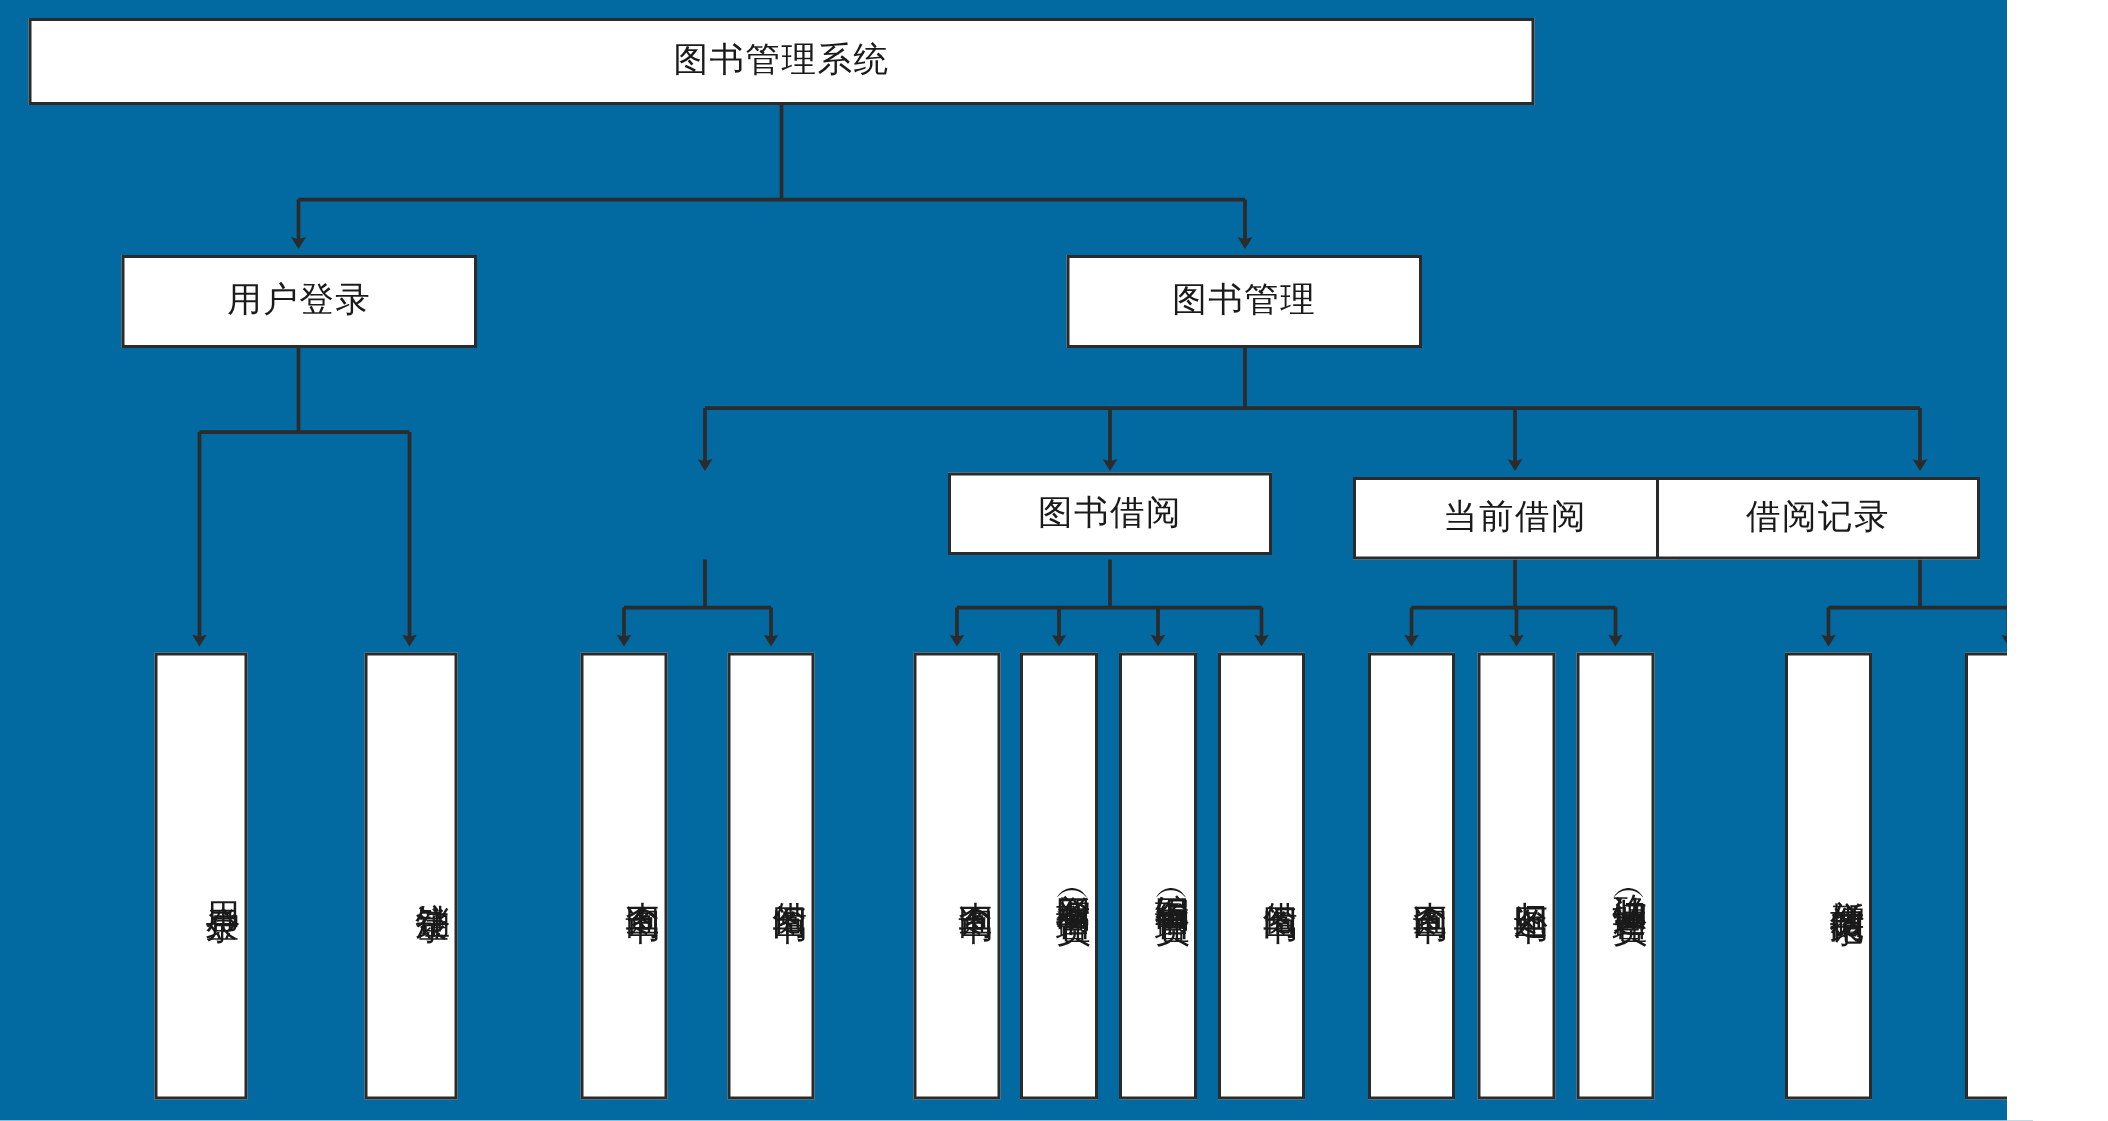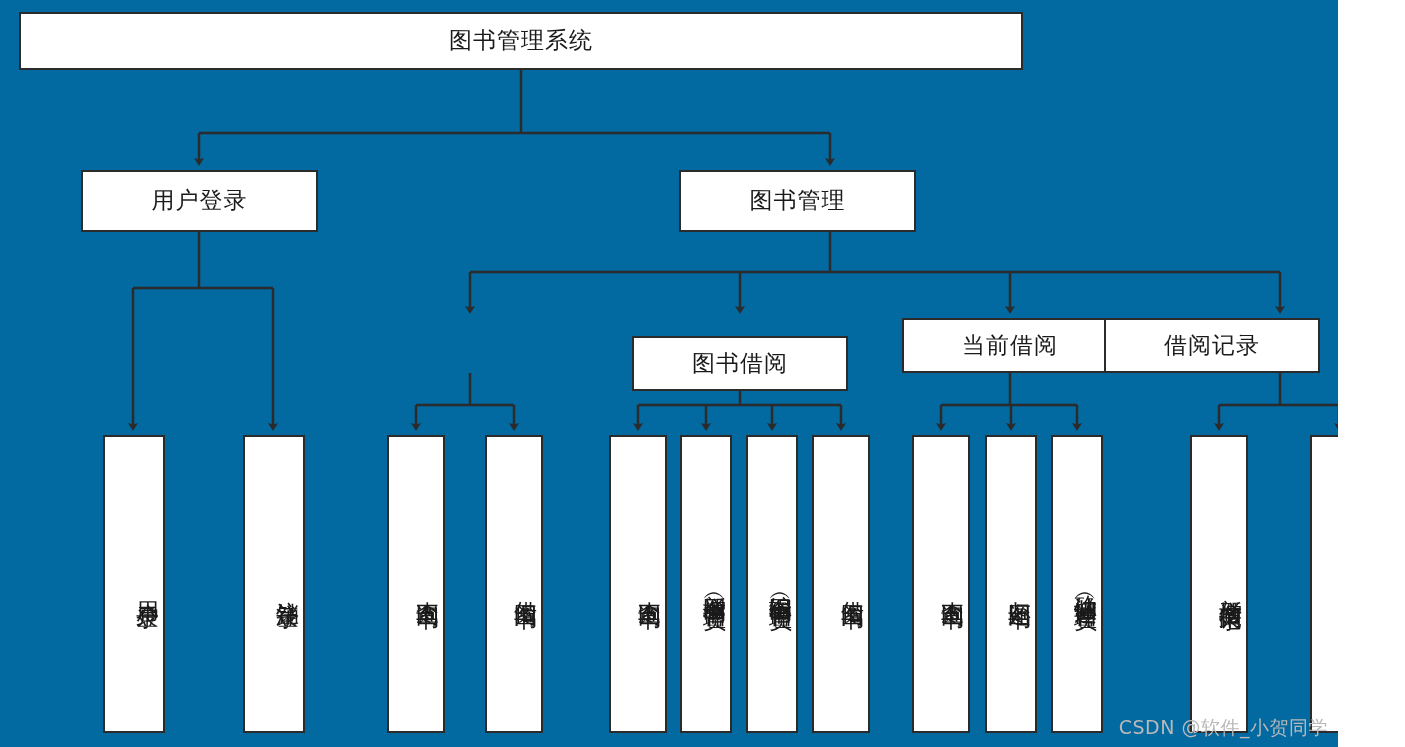--- a/index.html
+++ b/index.html
@@ -124,25 +124,25 @@
     </g>
   </svg>
 
   <div class="node horiz" id="node-root" style="left: 19px; top: 12px; width: 1004px; height: 58px;">
       <span>图书管理系统</span>
     </div>
 
   <div class="node horiz" id="node-l2-0" style="left: 81px; top: 170px; width: 237px; height: 62px;">
       <span>用户登录</span>
     </div>
-  <div class="node horiz" id="node-l2-1" style="left: 679px; top: 170px; width: 237px; height: 62px;">
+  <div class="node horiz" id="node-l2-1" style="left: 711px; top: 170px; width: 237px; height: 62px;">
       <span>图书管理</span>
     </div>
 
-  <div class="node horiz" id="node-l3-1" style="left: 632px; top: 336px; width: 216px; height: 55px; justify-content: center;">
+  <div class="node horiz" id="node-l3-1" style="left: 632px; top: 315px; width: 216px; height: 55px; justify-content: center;">
       <span>图书借阅</span>
     </div>
   <div class="node horiz" id="node-l3-2" style="left: 902px; top: 318px; width: 216px; height: 55px; align-items: center;">
       <span>当前借阅</span>
     </div>
   <div class="node horiz" id="node-l3-3" style="left: 1104px; top: 318px; width: 216px; height: 55px;">
       <span>借阅记录</span>
     </div>
 
   <div class="node vert" id="leaf-0" style="left: 103px; top: 435px; width: 62px; height: 298px;">
@@ -178,14 +178,13 @@
   <div class="node vert tall-text" id="leaf-10" style="left: 1051px; top: 435px; width: 52px; height: 298px;">
       <span>确认归还（管理员）</span>
     </div>
   <div class="node vert" id="leaf-11" style="left: 1190px; top: 435px; width: 58px; height: 298px;">
       <span>新增借阅记录</span>
     </div>
   <div class="node vert" id="leaf-12" style="left: 1310px; top: 435px; width: 58px; height: 298px;">
       <span>查询借阅记录</span>
     </div>
 
-  <div class="watermark">CSDN @软件_小贺同学</div>
 </div>
 
 </body></html>

